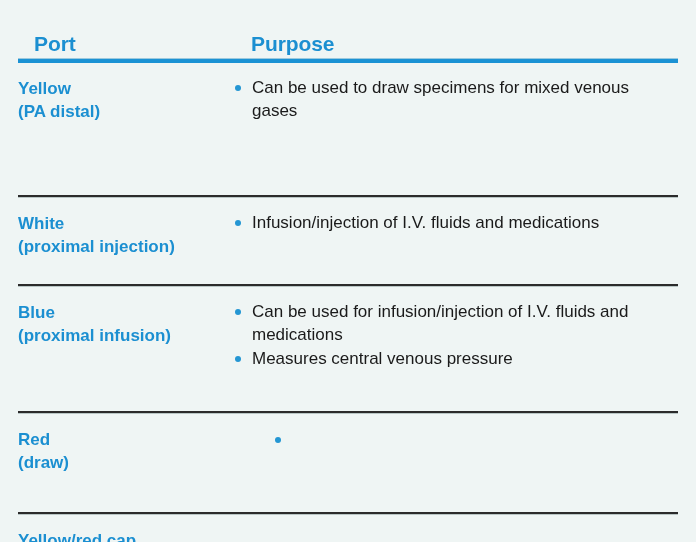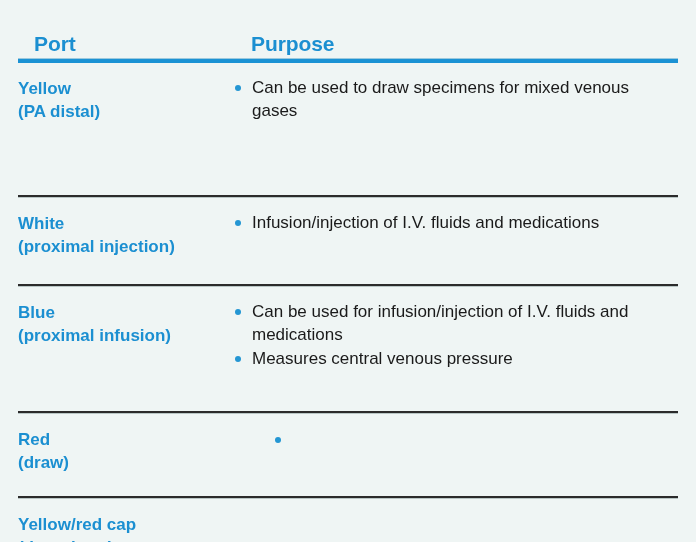--- a/index.html
+++ b/index.html
@@ -103,21 +103,21 @@
     width: 6px;
     height: 6px;
     border-radius: 50%;
     background: #2496d3;
   }
 
   
   .r0 { height: 132px; }
   .r1 { height: 86px; }
   .r2 { height: 124px; }
-  .r3 { height: 82px; gap: 40px; }
+  .r3 { height: 98px; gap: 40px; }
   .r4 { height: 77px; }
 </style>
 </head>
 <body>
 
 <div class="table-wrap">
 
   <div class="header-row">
     <div class="col-port header-cell">Port</div>
     <div class="col-purpose header-cell">Purpose</div>

